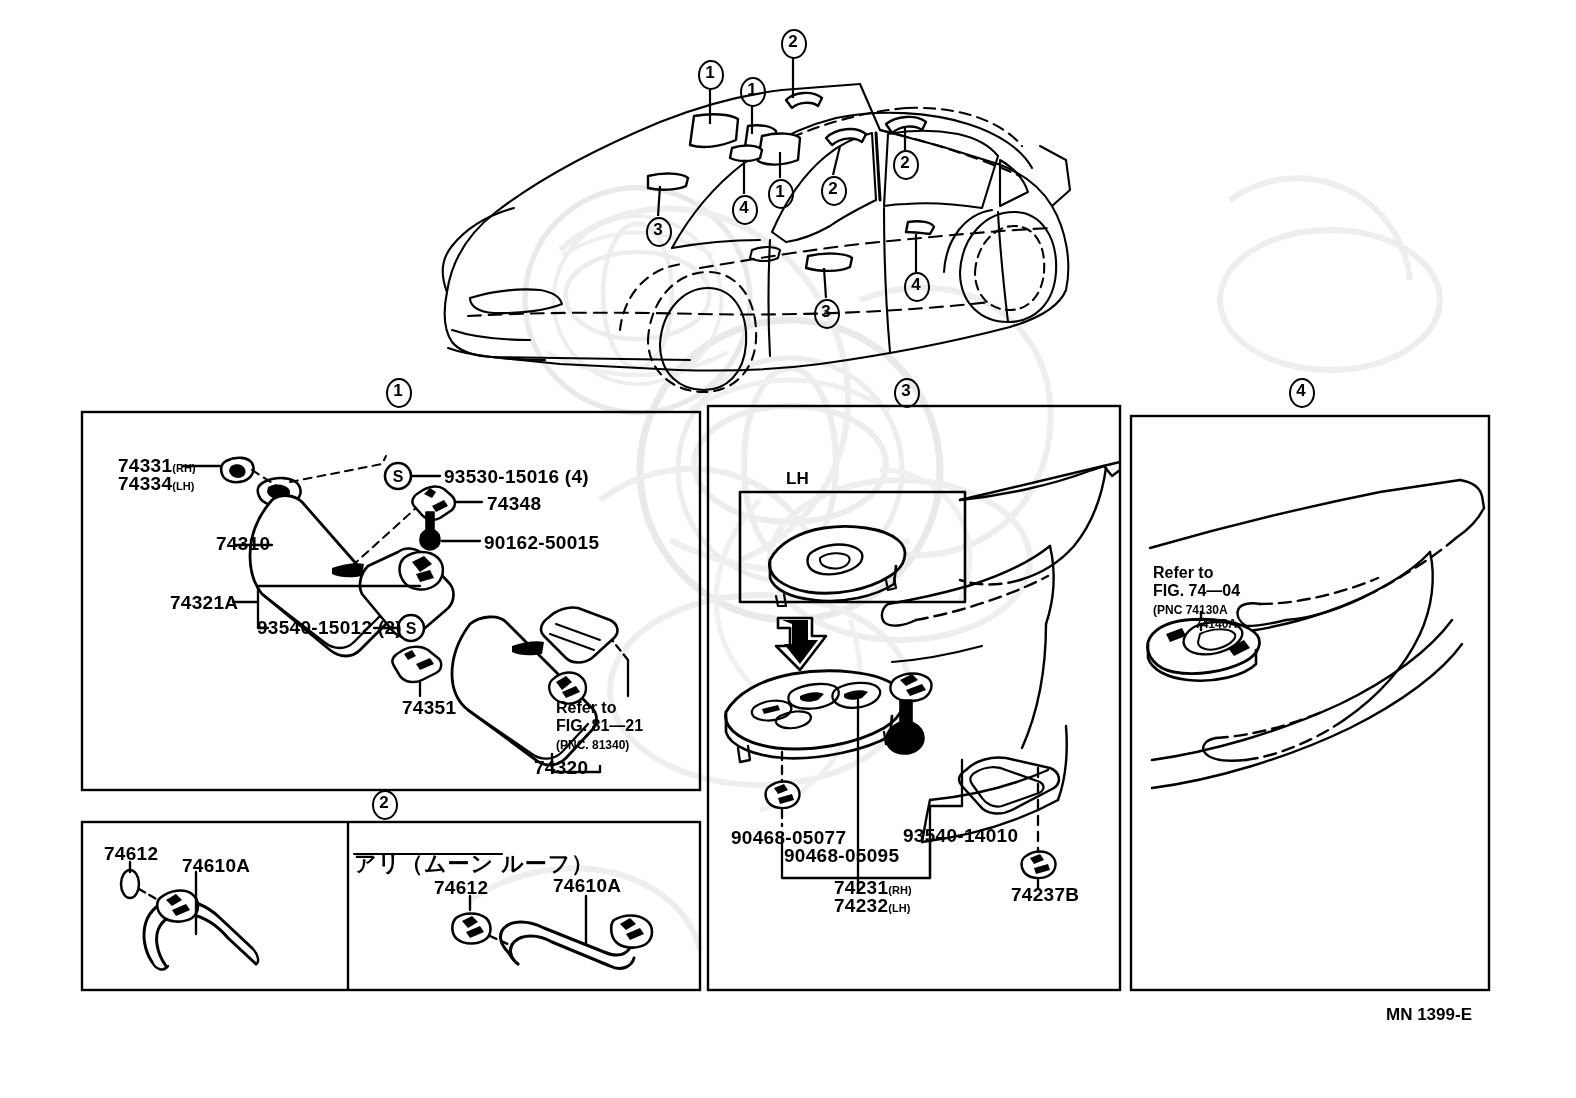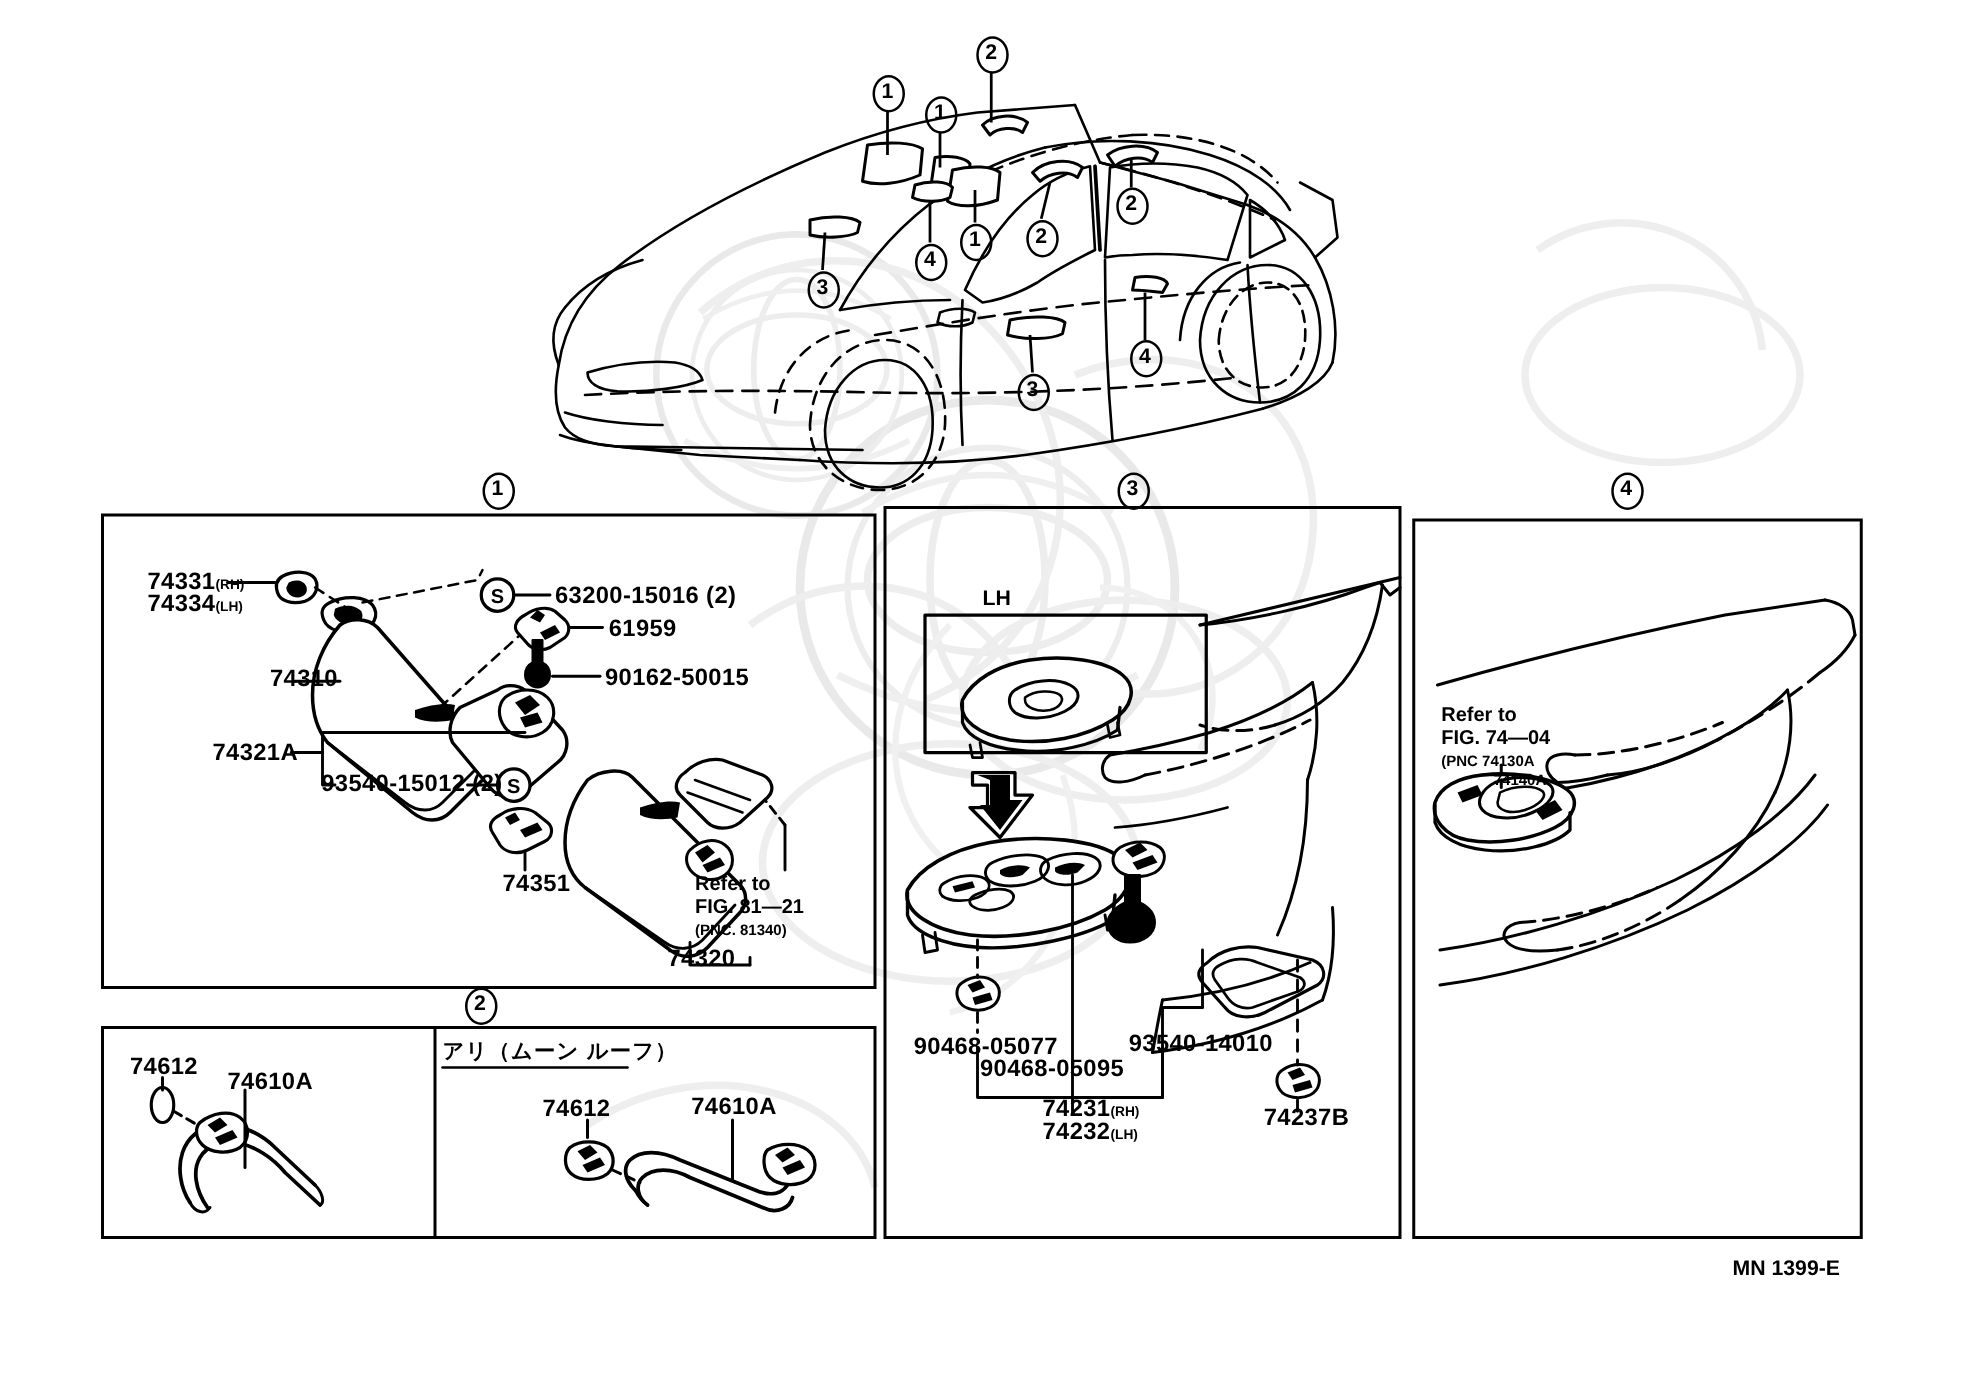--- a/index.html
+++ b/index.html
@@ -6,21 +6,21 @@
   body{
     width:1576px;height:1098px;position:relative;overflow:hidden;
     font-family:"Liberation Sans","DejaVu Sans",sans-serif;
     color:#000;
   }
   .stage{position:absolute;left:0;top:0;width:1576px;height:1098px;}
   svg{display:block;}
   .lbl{position:absolute;font-weight:bold;white-space:nowrap;line-height:1.05;}
   .num{font-size:19px;letter-spacing:.3px;}
   .num-s{font-size:11px;vertical-align:baseline;letter-spacing:0;}
-  .jp{font-size:17px;font-weight:bold;letter-spacing:1px;}
+  .jp{font-size:22px;font-weight:bold;letter-spacing:1px;margin-top:20px;}
   .refer{font-size:16px;font-weight:bold;line-height:1.12;}
   .refer small{font-size:12px;}
   .lh{font-size:17px;font-weight:bold;}
   .code{font-size:17px;font-weight:bold;}
   .panelnum{position:absolute;width:26px;height:30px;display:flex;align-items:center;
             justify-content:center;font-size:17px;font-weight:bold;}
   .panelnum::before{content:"";position:absolute;left:1px;top:2px;width:22px;height:26px;
             border:2.2px solid #000;border-radius:50%;}
   .panelnum span{position:relative;z-index:2;}
 </style>
@@ -477,22 +477,22 @@
 <div class="panelnum" style="left:731px;top:193px;">
       <span>4</span>
     </div>
 <div class="panelnum" style="left:903px;top:270px;">
       <span>4</span>
     </div>
 
 <div class="lbl num" style="left:118px;top:456px;"><span>74331</span><span class="num-s">(RH)</span></div>
 <div class="lbl num" style="left:118px;top:474px;"><span>74334</span><span class="num-s">(LH)</span></div>
 <div class="lbl num" style="left:186px;top:534px;margin-left:30px;">74310</div>
-<div class="lbl num" style="left:444px;top:467px;">63200-15016 (2)</div>
-<div class="lbl num" style="left:487px;top:494px;">61959</div>
+<div class="lbl num" style="left:444px;top:467px;">93530-15016 (4)</div>
+<div class="lbl num" style="left:487px;top:494px;">74348</div>
 <div class="lbl num" style="left:484px;top:533px;">90162-50015</div>
 <div class="lbl num" style="left:170px;top:593px;">74321A</div>
 <div class="lbl num" style="left:257px;top:618px;">93540-15012 (2)</div>
 <div class="lbl num" style="left:402px;top:698px;">74351</div>
 <div class="lbl num" style="left:534px;top:758px;">74320</div>
 <div class="lbl refer" style="left:556px;top:699px;">
   <div>Refer to</div>
   <div>FIG. 81—21</div>
   <small>(PNC. 81340)</small>
 </div>

